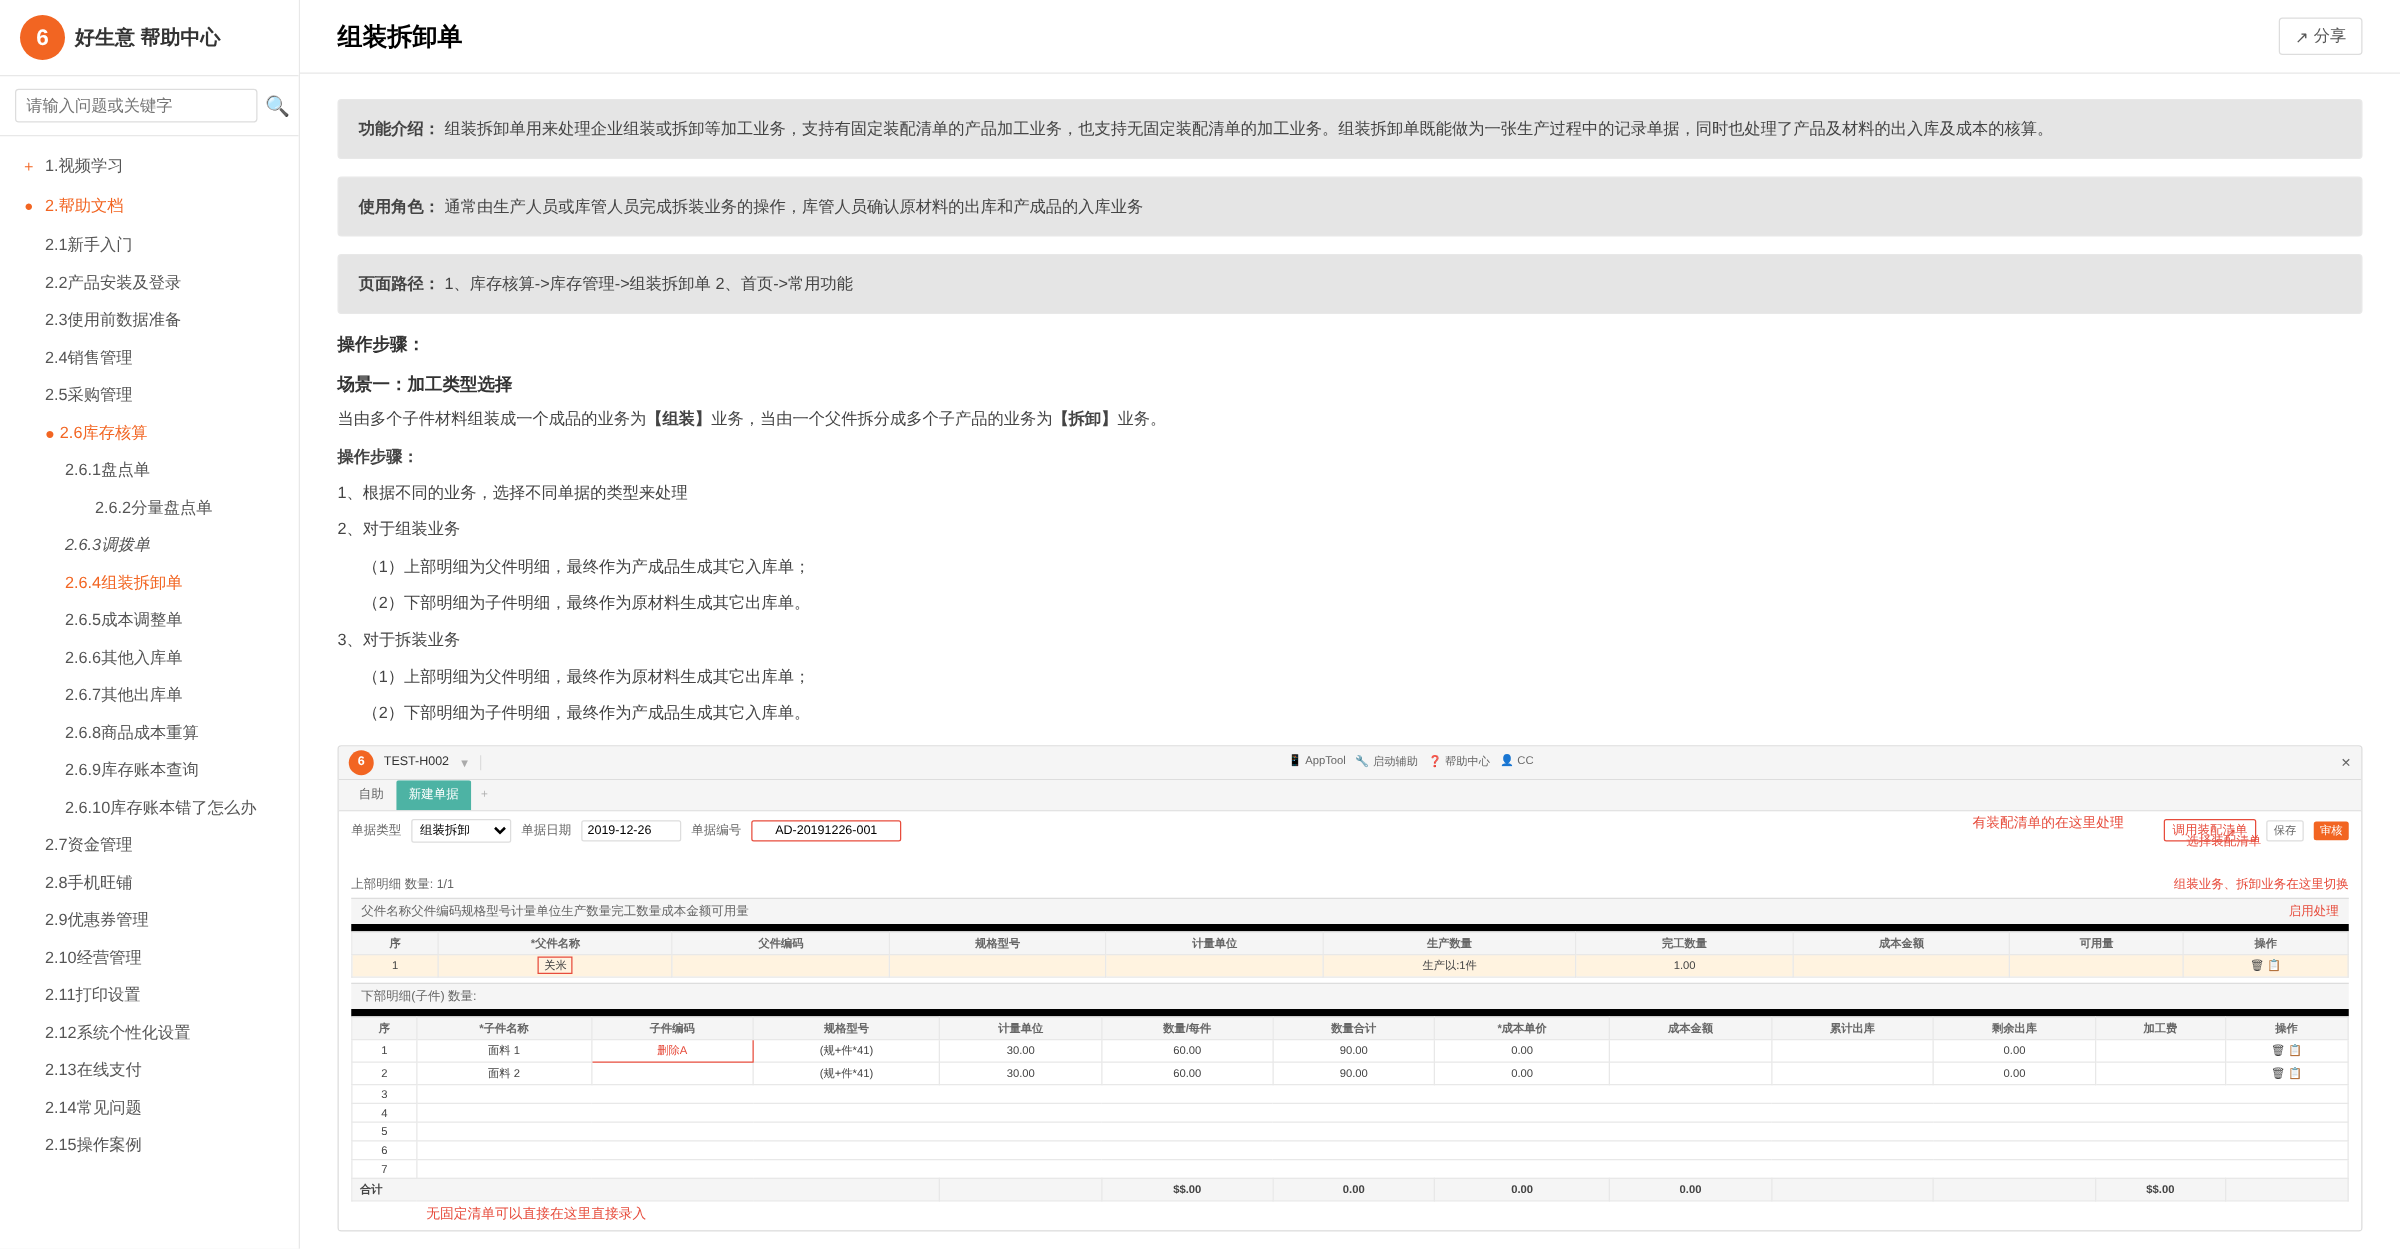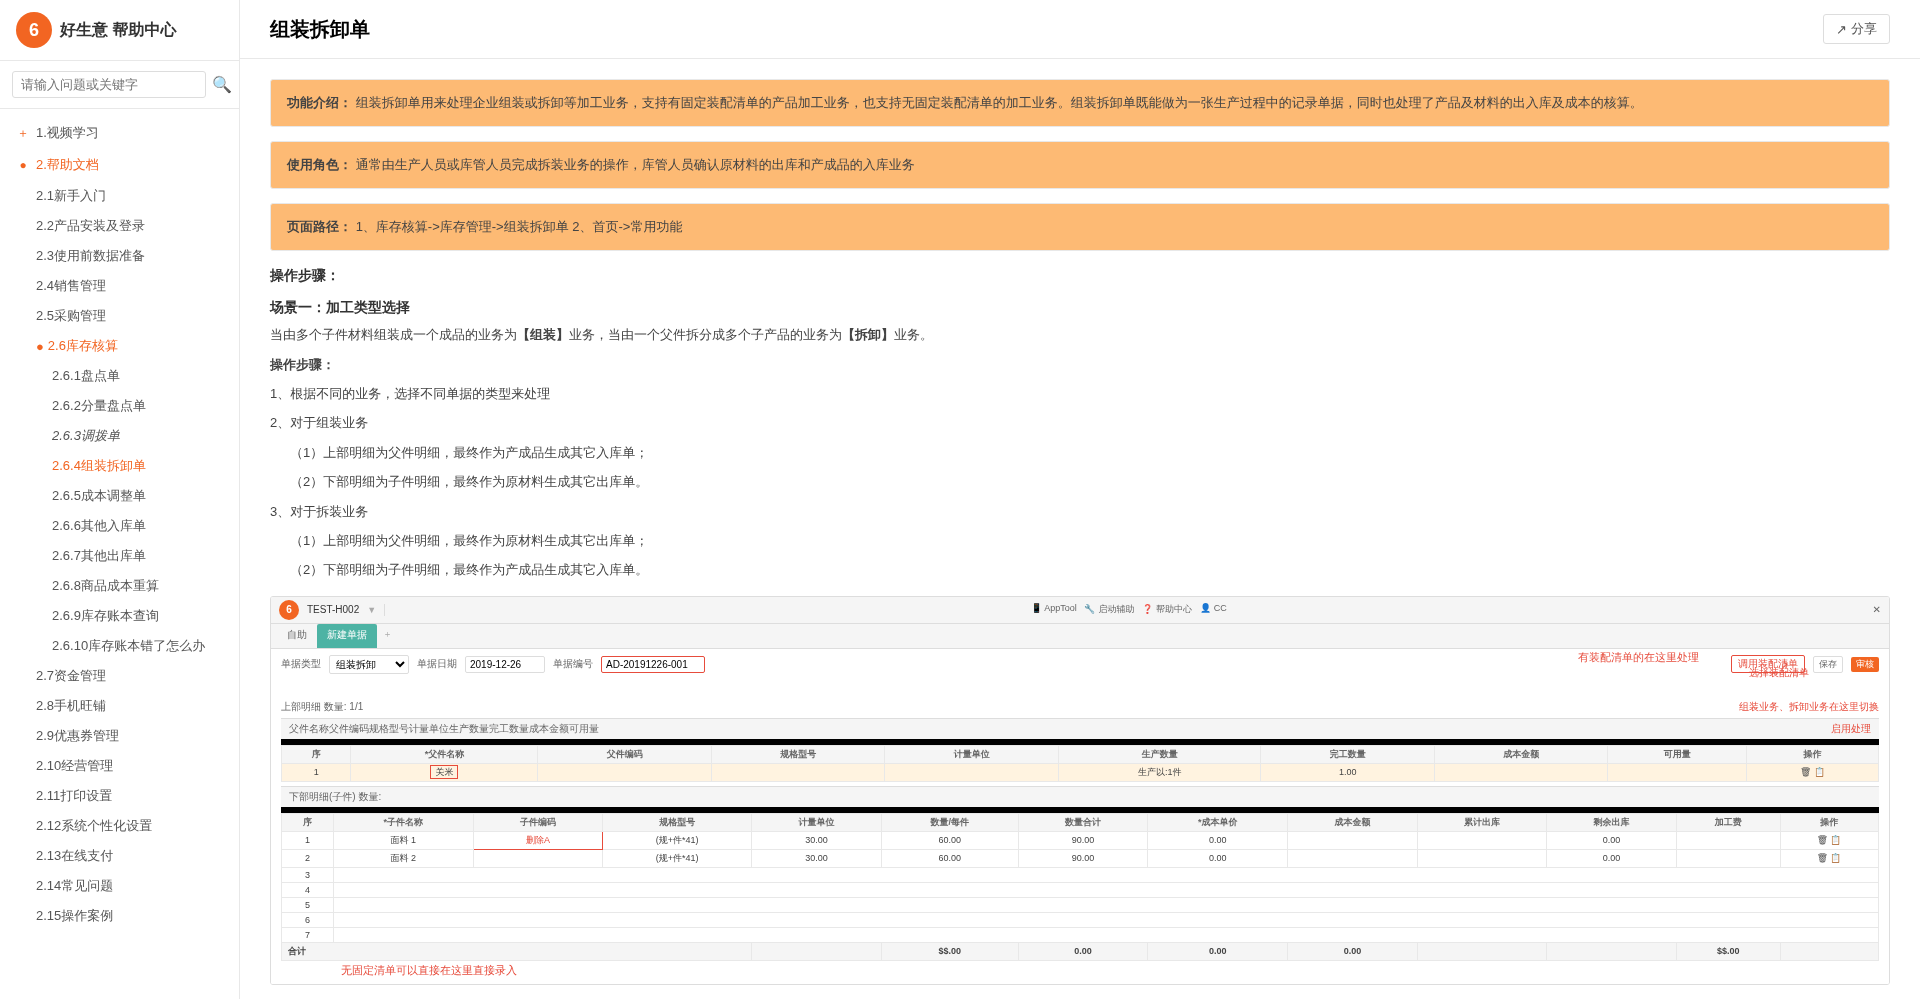--- a/index.html
+++ b/index.html
@@ -153,21 +153,21 @@
     }
 
     .main-content {
       flex: 1;
       overflow-y: auto;
       padding: 20px 30px;
       background: #fff;
     }
 
     .info-block {
-      background: #fdba74;
+      background: #e5e5e5;
       border: 1px solid #e8e8e8;
       border-radius: 3px;
       padding: 12px 16px;
       margin-bottom: 14px;
       font-size: 13px;
       line-height: 1.7;
       color: #444;
     }
 
     .section-title {
@@ -401,21 +401,21 @@
       </div>
 
     <div class="nav-sub-item active">
       <span style="color:#f26522; margin-right:4px;">●</span>
       <span>2.6库存核算</span>
     </div>
 
     <div class="nav-sub-item" style="padding-left:52px;">
         <span>2.6.1盘点单</span>
       </div>
-    <div class="nav-sub-item" style="padding-left:52px;">
+    <div class="nav-sub-item" style="padding-left:52px;margin-left:24px;">
         <span>2.6.2分量盘点单</span>
       </div>
     <div class="nav-sub-item" style="padding-left:52px;font-style:italic;">
         <span>2.6.3调拨单</span>
       </div>
     <div class="nav-sub-item active" style="padding-left:52px; color:#f26522;">
         <span>2.6.4组装拆卸单</span>
       </div>
     <div class="nav-sub-item" style="padding-left:52px;">
         <span>2.6.5成本调整单</span>
@@ -533,21 +533,21 @@
 
         <div class="mock-form-area">
           <div class="mock-form-row">
             <span class="mock-label">单据类型</span>
             <select class="mock-input" style="border: 1px solid #ddd; width:80px; font-size:10px; padding:2px;">
               <option>组装拆卸</option>
             </select>
             <span class="mock-label">单据日期</span>
             <input class="mock-input" value="2019-12-26" style="width: 80px;">
             <span class="mock-label">单据编号</span>
-            <input class="mock-input red-border" value="AD-20191226-001" style="width: 104px;">
+            <input class="mock-input red-border" value="AD-20191226-001" style="width: 120px; text-align: center;">
             <span style="flex:1;"></span>
             <span style="font-size:10px; color:#e74c3c; font-weight:500; background:#fff; border:1px solid #e74c3c; padding:1px 6px; border-radius:2px;">调用装配清单</span>
             <span class="mock-btn small white">保存</span>
             <span class="mock-btn small">审核</span>
           </div>
 
           <div style="position:relative; height:20px;">
             <span style="position:absolute; right:180px; top:-28px; font-size:11px; color:#e74c3c; white-space:nowrap;">有装配清单的在这里处理</span>
             <span style="position:absolute; right:90px; top:-18px; font-size:10px; color:#e74c3c;">↗</span>
             <span style="position:absolute; right:70px; top:-12px; font-size:10px; color:#e74c3c;">选择装配清单</span>

